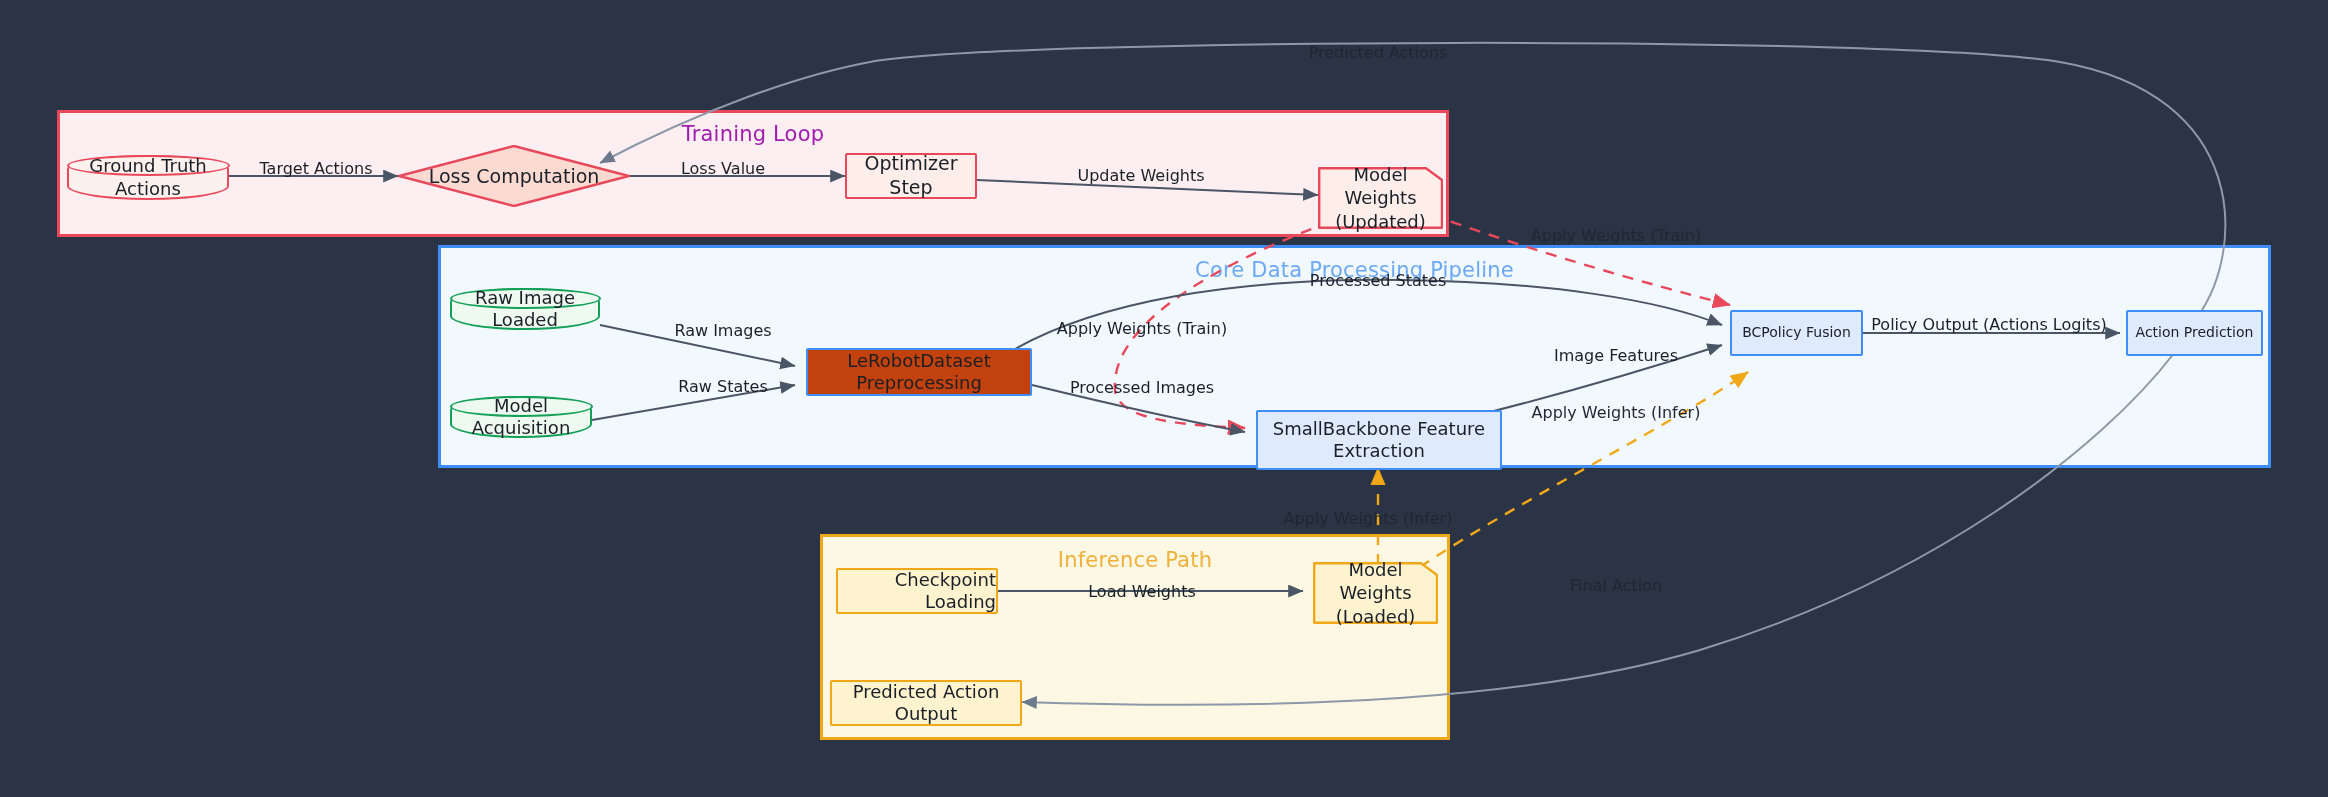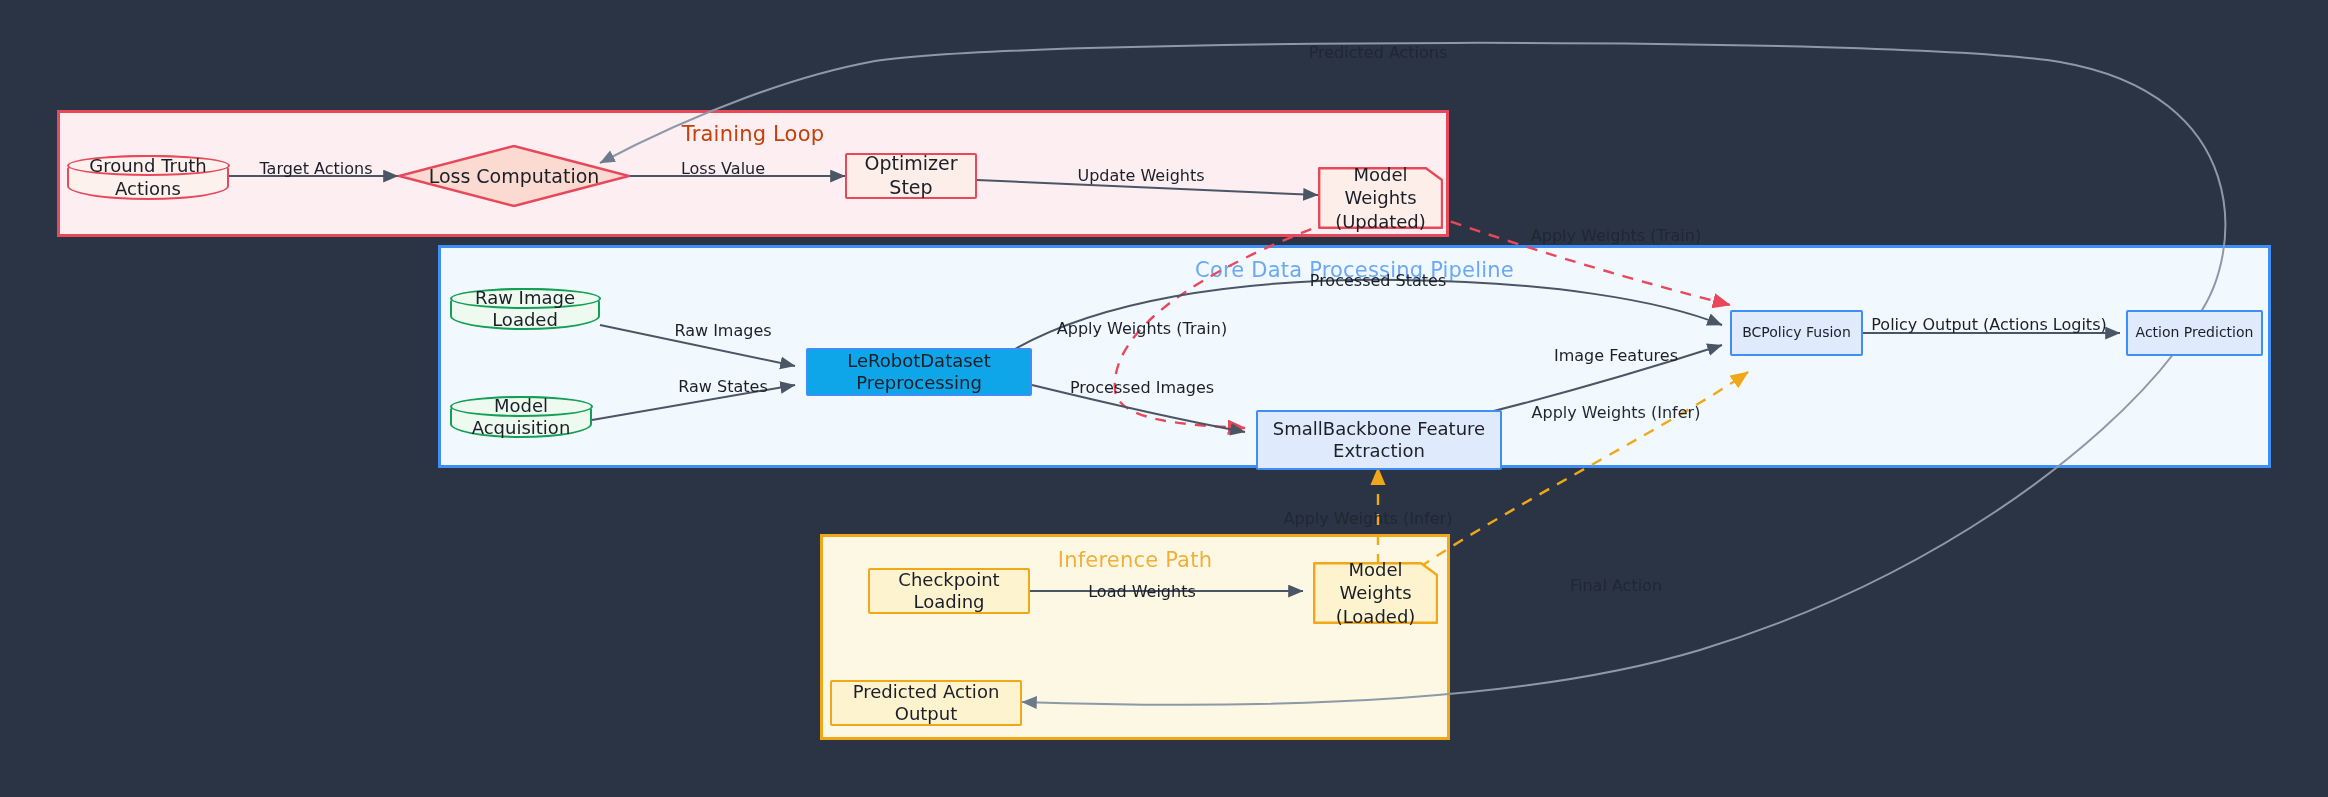--- a/index.html
+++ b/index.html
@@ -28,21 +28,21 @@
 
   .elabel{position:absolute;font-size:16px;color:#d7dce3;white-space:nowrap;transform:translate(-50%,-50%);}
   .elabel.onlight{color:#1b2028;}
 </style>
 </head>
 <body>
 
 <div id="stage">
 
   <div class="subgraph" style="left:57px;top:110px;width:1392px;height:127px;background:#fdeef1;border:3px solid #e8485a;">
-    <div class="sg-title" style="top:9px;color:#c2410c;">Training Loop</div>
+    <div class="sg-title" style="top:9px;color:#a21caf;">Training Loop</div>
   </div>
 
   <div class="subgraph" style="left:820px;top:534px;width:630px;height:206px;background:#fdf8e3;border:3px solid #f0a818;">
     <div class="sg-title" style="top:11px;color:#f0b03a;">Inference Path</div>
   </div>
 
   <div class="subgraph" style="left:438px;top:245px;width:1833px;height:223px;background:#f1f8fe;border:3px solid #3f8ef7;">
     <div class="sg-title" style="top:10px;color:#6ba8f5;">Core Data Processing Pipeline</div>
   </div>
 
@@ -123,37 +123,37 @@
   </div>
 
   <div class="node cyl" style="left:450px;top:288px;width:150px;height:42px;border-color:#11a055;background:#eefaf0;">
     <span style="position:relative;z-index:3;font-size:18px;">Raw Image Loaded</span>
   </div>
 
   <div class="node cyl" style="left:450px;top:396px;width:142px;height:42px;border-color:#11a055;background:#eefaf0;">
     <span style="position:relative;z-index:3;font-size:18px;">Model Acquisition</span>
   </div>
 
-  <div class="node rect" style="left:806px;top:348px;width:226px;height:48px;border-color:#3f8ef7;background:#0ea5e9;justify-content:flex-end;">
+  <div class="node rect" style="left:806px;top:348px;width:226px;height:48px;border-color:#3f8ef7;background:#c2410c;justify-content:flex-end;">
     <span style="font-size:18px;">LeRobotDataset Preprocessing</span>
   </div>
 
   <div class="node rect" style="left:1256px;top:410px;width:246px;height:60px;border-color:#3f8ef7;background:#dfeafc;">
     <span style="font-size:18px;">SmallBackbone Feature Extraction</span>
   </div>
 
   <div class="node rect" style="left:1730px;top:310px;width:133px;height:46px;border-color:#3f8ef7;background:#dfeafc;">
     <span style="font-size:14px;">BCPolicy Fusion</span>
   </div>
 
   <div class="node rect" style="left:2126px;top:310px;width:137px;height:46px;border-color:#3f8ef7;background:#dfeafc;">
     <span style="font-size:14px;">Action Prediction</span>
   </div>
 
-  <div class="node rect" style="left:868px;top:568px;width:162px;height:46px;border-color:#f0a818;background:#fdf3cf;">
+  <div class="node rect" style="left:836px;top:568px;width:162px;height:46px;border-color:#f0a818;background:#fdf3cf;text-align:right;">
     <span style="font-size:18px;">Checkpoint Loading</span>
   </div>
 
   <div class="tag" style="left:1313px;top:562px;width:125px;height:62px;">
     <svg width="125" height="62" viewBox="0 0 125 62">
       <path d="M1.2,1.2 H108 L124,13 V60.8 H1.2 Z" fill="#fdf3cf" stroke="#f0a818" stroke-width="2.4" stroke-linejoin="round"></path>
     </svg>
     <div class="lbl">
       <div>
         <div>Model Weights</div>

